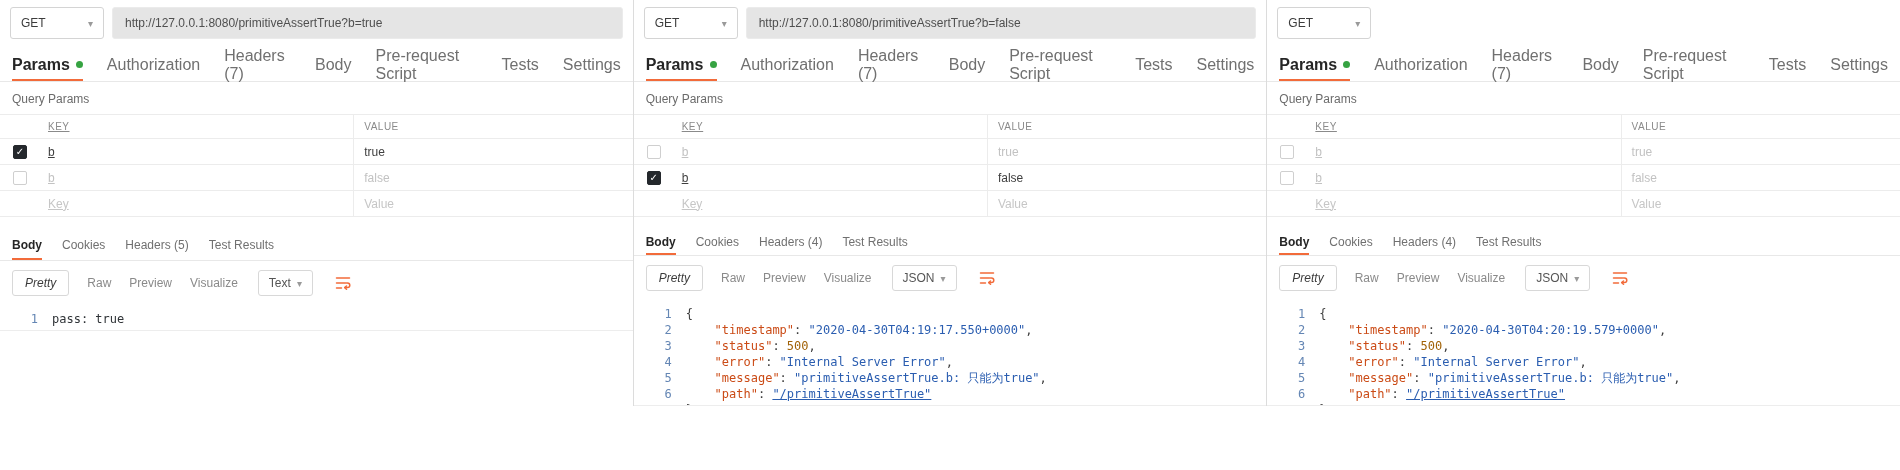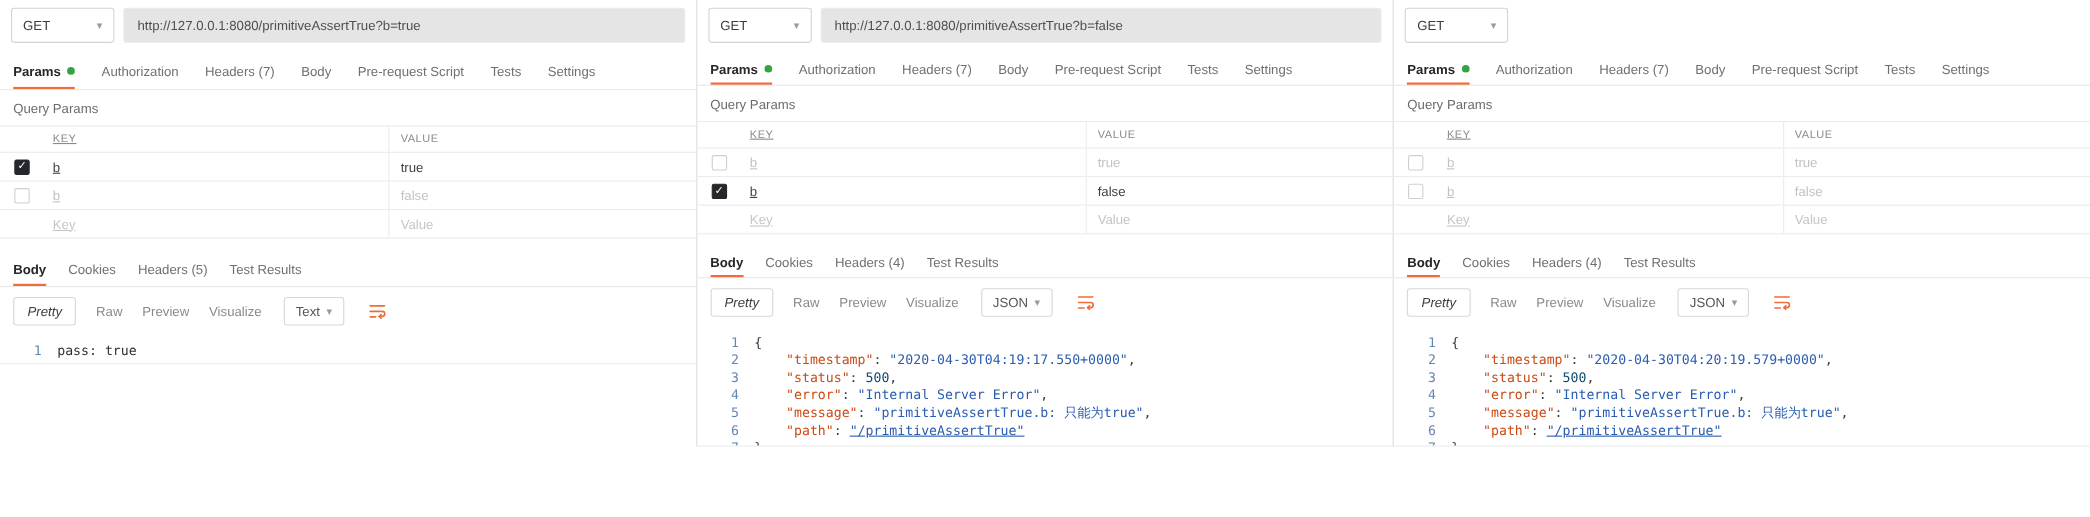--- a/index.html
+++ b/index.html
@@ -31,21 +31,21 @@
     background: #e5e5e5; border: 1px solid #ebebeb; border-radius: 3px;
     padding: 0 12px; font-size: 12px; color: #4f4f4f;
     white-space: nowrap; overflow: hidden;
   }
 
   
   .req-tabs {
     display: flex; align-items: stretch; gap: 24px;
     padding: 0 12px; height: 34px;
     border-bottom: 1px solid #e8e8e8;
-    font-size: 12px; color: #707070;
+    font-size: 16px; color: #707070;
   }
   .tab {
     display: flex; align-items: center; cursor: pointer;
     border-bottom: 2px solid transparent; padding-top: 2px;
   }
   .tab.active { color: #262626; font-weight: 700; border-bottom-color: #f26b3a; }
   .dot { width: 7px; height: 7px; border-radius: 50%; background: #36a342; margin-left: 6px; flex-shrink: 0; }
 
   
   .section-title { font-size: 12px; color: #6b6b6b; padding: 10px 12px 8px 12px; }
@@ -87,21 +87,21 @@
   .code {
     font-family: "DejaVu Sans Mono", monospace; font-size: 12px; line-height: 16px;
     padding: 6px 0 3px 0; border-bottom: 1px solid #ededed; overflow: hidden;
   }
   .code-line { display: flex; }
   .line-num { width: 52px; text-align: right; padding-right: 14px; color: #6486b4; flex-shrink: 0; }
   .line-content { white-space: pre; color: #3d3d3d; }
   .tk-punc { color: #3d3d3d; }
   .tk-key  { color: #cb4b16; }
   .tk-str  { color: #2a5db0; }
-  .tk-num  { color: #0c4a6e; }
+  .tk-num  { color: #a16207; }
   .tk-link { color: #2a5db0; text-decoration: underline; }
   .tk-plain { color: #2f3337; }
   .tk-ws { }
 </style>
 </head>
 <body>
 
 <div class="app">
 
   <div class="panel">

